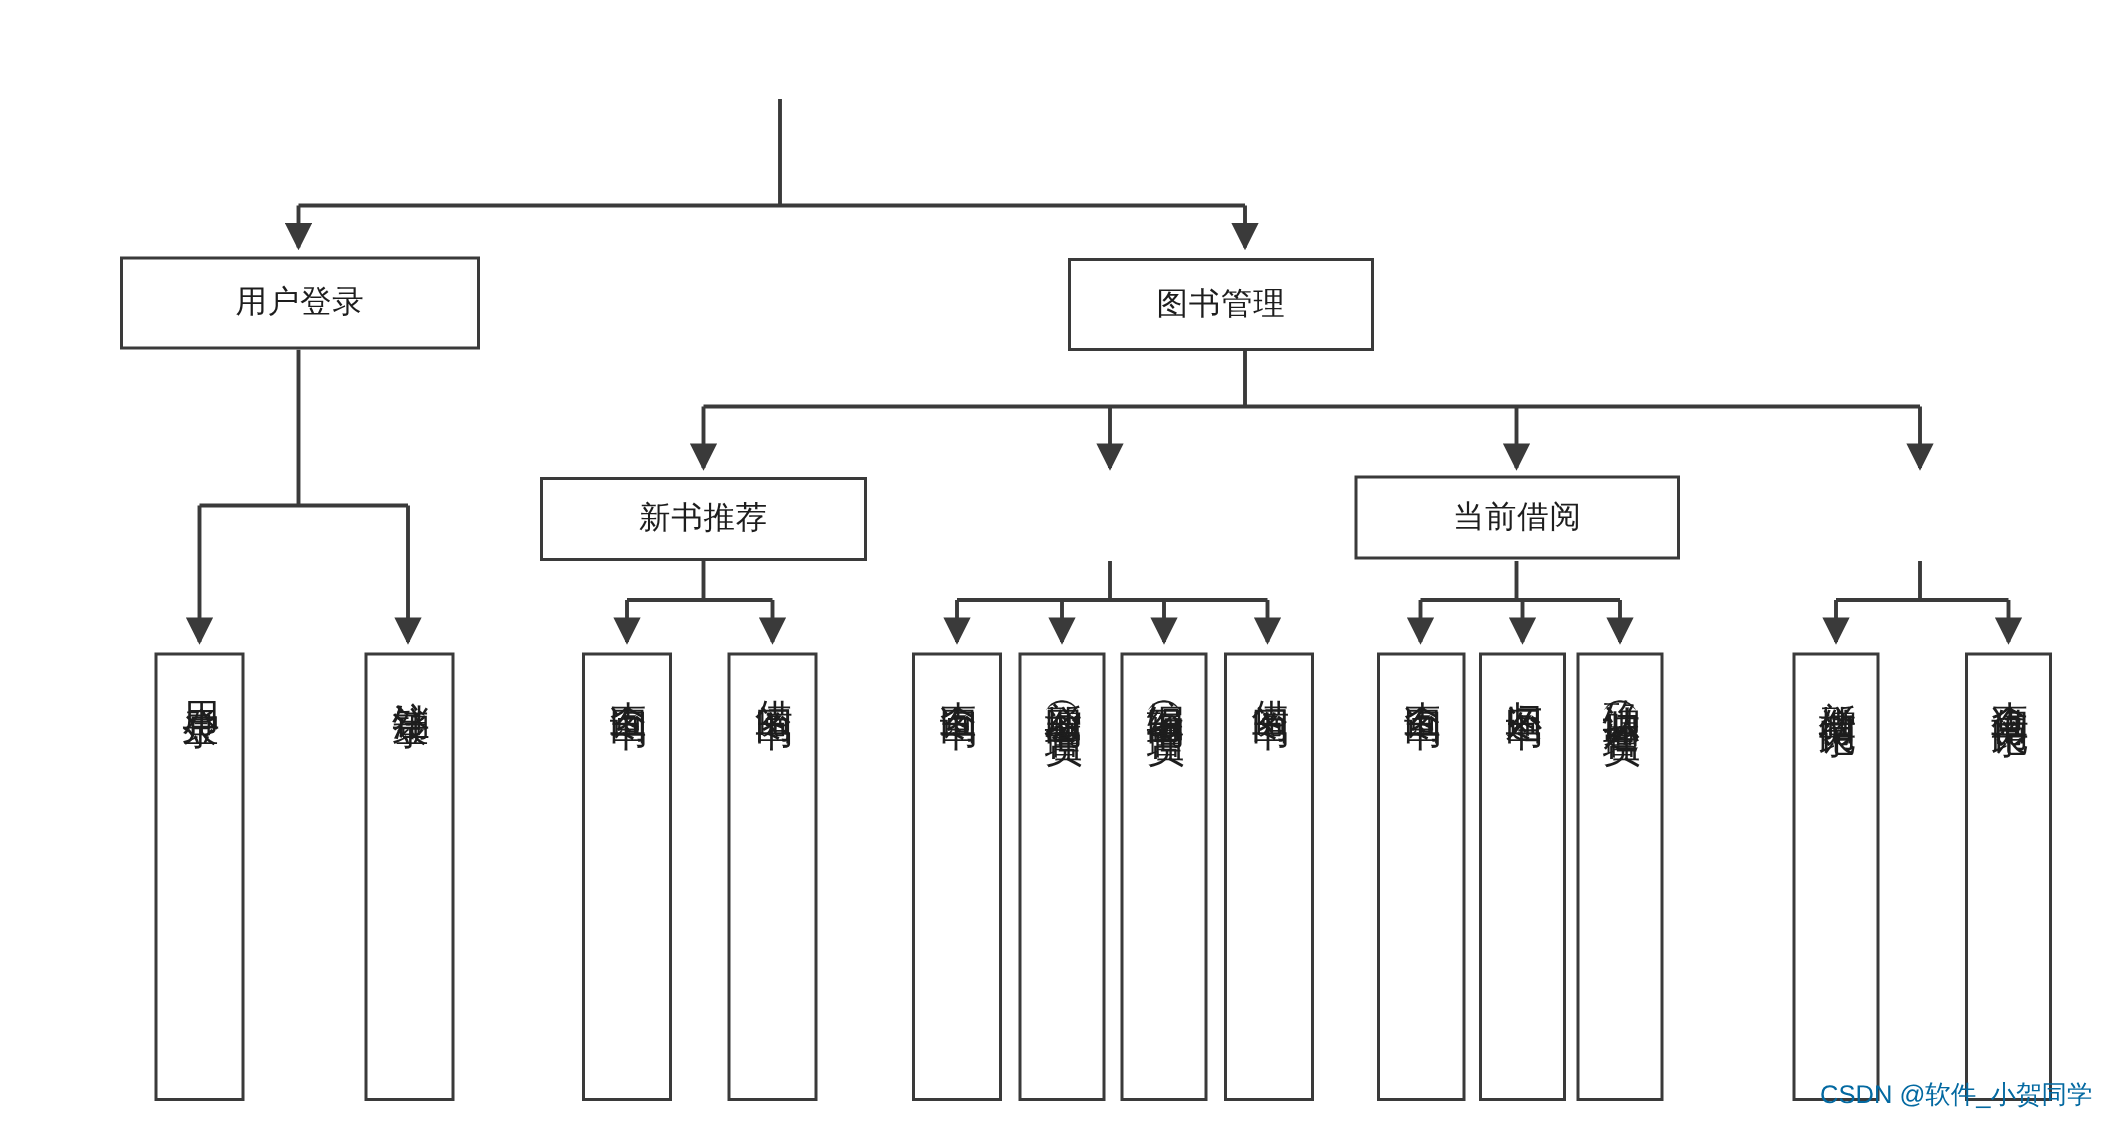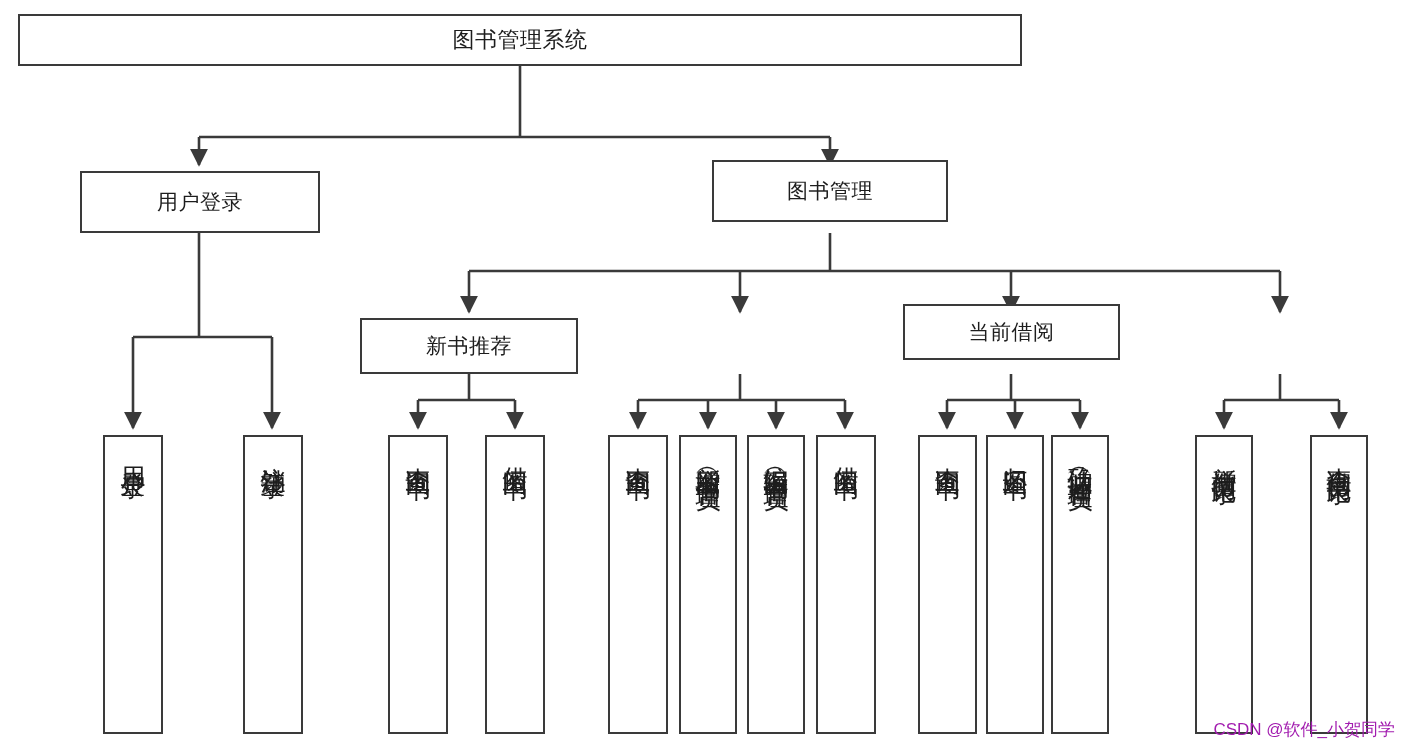--- a/index.html
+++ b/index.html
@@ -61,21 +61,21 @@
     font-size: 25px;
     line-height: 1;
     letter-spacing: 3px;
     white-space: nowrap;
   }
   #watermark {
     position: absolute;
     right: 10px;
     bottom: 6px;
     font-size: 17px;
-    color: #a21caf;
+    color: #0369a1;
     z-index: 5;
     white-space: nowrap;
     font-family: "Liberation Sans", "DejaVu Sans", sans-serif;
   }
 </style>
 </head>
 <body>
 
 <div id="canvas">
 
@@ -125,35 +125,32 @@
       <path d="M 1015 400 L 1015 428" marker-end="url(#arrow)"></path>
       <path d="M 1080 400 L 1080 428" marker-end="url(#arrow)"></path>
 
       <path d="M 1280 374 L 1280 400"></path>
       <path d="M 1224 400 L 1339 400"></path>
       <path d="M 1224 400 L 1224 428" marker-end="url(#arrow)"></path>
       <path d="M 1339 400 L 1339 428" marker-end="url(#arrow)"></path>
     </g>
   </svg>
 
-  <div class="node horiz root" style="left:18px; top:14px; width:1004px; height:52px;">
-    <span class="label">图书管理系统</span>
-  </div>
 
   <div class="node horiz" style="left:80px; top:171px; width:240px; height:62px;">
     <span class="label">用户登录</span>
   </div>
-  <div class="node horiz" style="left:712px; top:160px; width:236px; height:62px;">
+  <div class="node horiz" style="left:712px; top:172px; width:204px; height:62px;">
     <span class="label">图书管理</span>
   </div>
 
   <div class="node horiz" style="left:360px; top:318px; width:218px; height:56px;align-items:center;">
     <span class="label">新书推荐</span>
   </div>
-  <div class="node horiz" style="left:903px; top:304px; width:217px; height:56px;">
+  <div class="node horiz" style="left:903px; top:317px; width:217px; height:56px;">
     <span class="label">当前借阅</span>
   </div>
 
   <div class="node vert" style="left:103px; top:435px; width:60px; height:299px;">
     <span class="label">用户登录</span>
   </div>
   <div class="node vert" style="left:243px; top:435px; width:60px; height:299px;">
     <span class="label">注销登录</span>
   </div>
 

